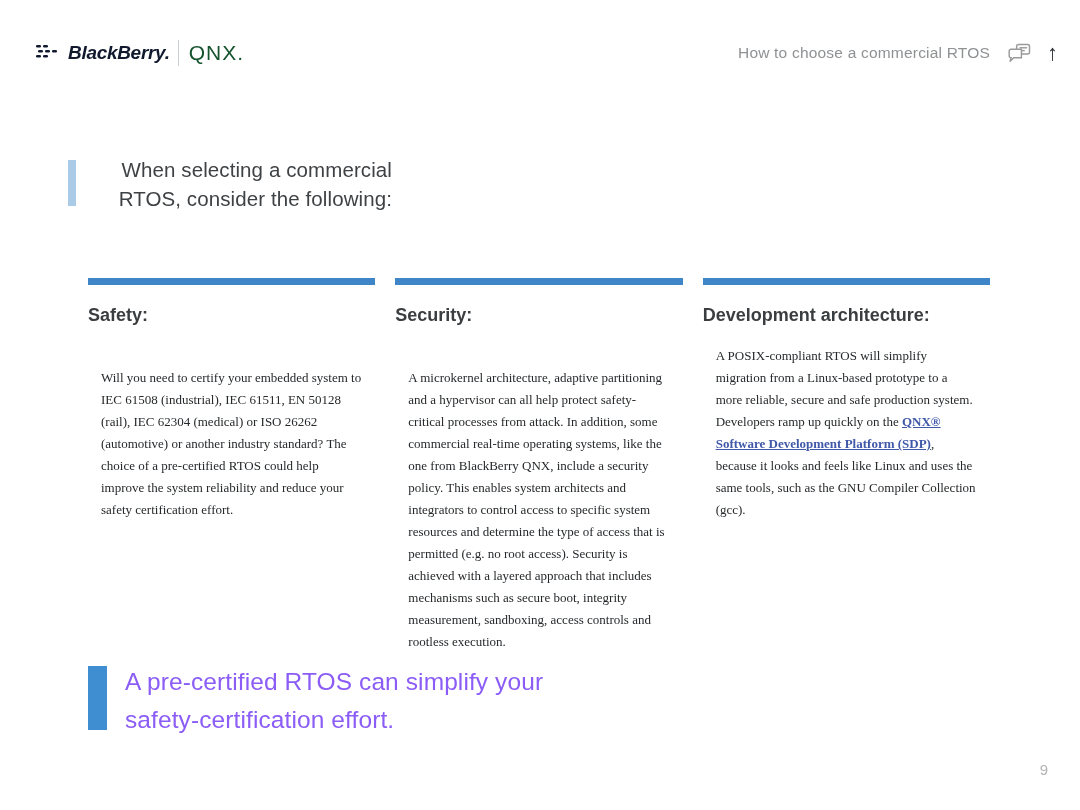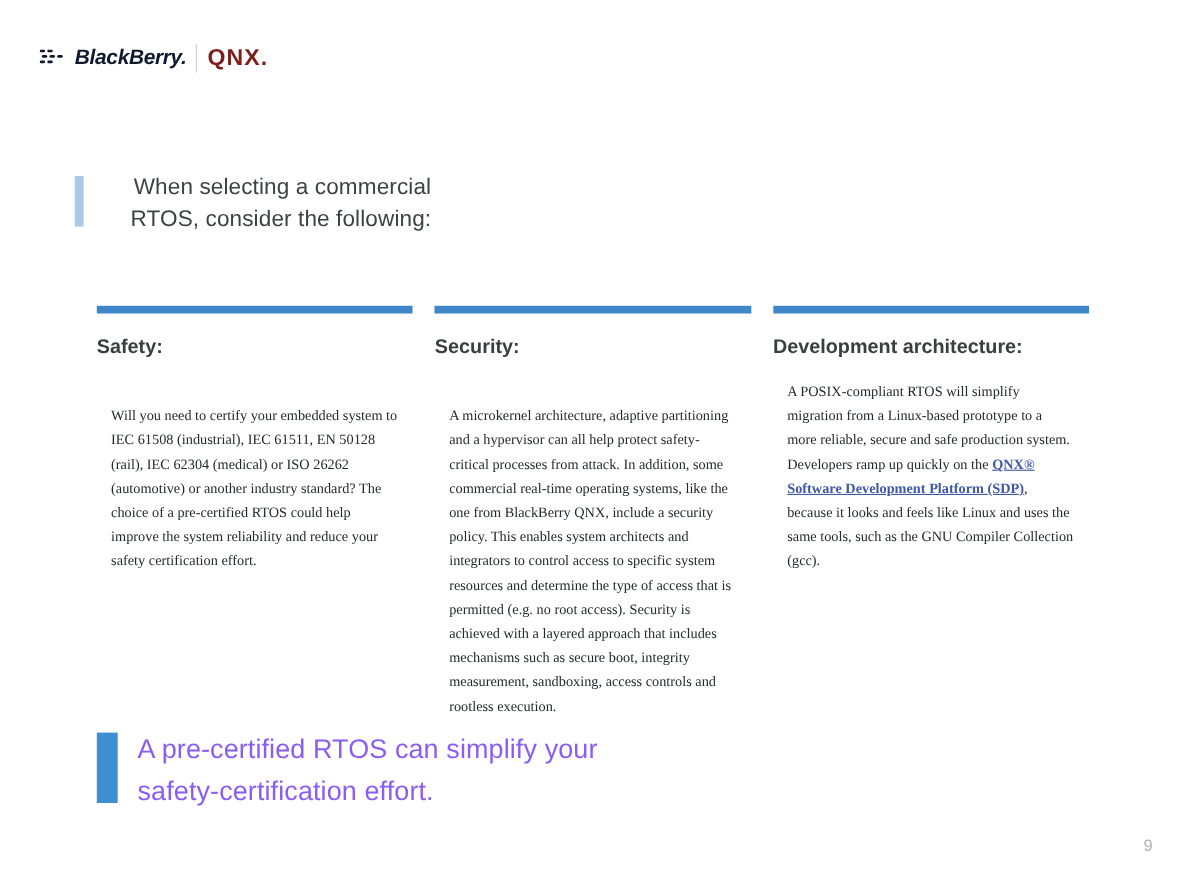--- a/index.html
+++ b/index.html
@@ -19,21 +19,21 @@
   .logo{display:flex;align-items:center;}
   .logo .dots{margin-right:6px;display:block;}
   .logo .bb{
     font-size:19px;font-weight:bold;font-style:italic;
     color:#10192e;letter-spacing:-0.3px;
   }
   .logo .logo-divider{
     width:1px;height:26px;background:#c9cdd4;margin:0 10px 0 8px;
   }
   .logo .qnx{
-    font-size:21px;font-weight:bold;color:#7f1d1d;letter-spacing:1px;
+    font-size:21px;font-weight:normal;color:#14532d;letter-spacing:1px;
   }
   .doc-meta{display:flex;align-items:center;}
   .doc-title{
     font-size:15.5px;color:#8f9193;letter-spacing:0.2px;margin-right:18px;
   }
   .comment-btn{display:flex;align-items:center;margin-right:16px;cursor:pointer;}
   .up-arrow{
     font-size:22px;color:#2f3235;font-weight:bold;cursor:pointer;line-height:1;
   }
 
@@ -109,20 +109,34 @@
           <rect x="16" y="5" width="5" height="2.6" rx="1.3"></rect>
           <rect x="0" y="10" width="5" height="2.6" rx="1.3"></rect>
           <rect x="7" y="10" width="5" height="2.6" rx="1.3"></rect>
         </g>
       </svg>
       <span class="bb">BlackBerry.</span>
       <span class="logo-divider"></span>
       <span class="qnx">QNX.</span>
     </div>
 
+    <div class="doc-meta">
+      <span class="doc-title">How to choose a commercial RTOS</span>
+      <span class="comment-btn">
+        <svg width="23" height="21" viewBox="0 0 24 22" aria-hidden="true">
+          <g fill="none" stroke="#9a9a9a" stroke-width="1.5">
+            <rect x="9" y="1.5" width="13.5" height="10" rx="2"></rect>
+            <line x1="12" y1="5" x2="20" y2="5"></line>
+            <line x1="12" y1="8" x2="17.5" y2="8"></line>
+            <path d="M6 6.5 h8 v9 h-8 l-4 4 l1.2-4 H3 a1.8 1.8 0 0 1-1.8-1.8 v-5.4 A1.8 1.8 0 0 1 3 6.5 H6 z" fill="#ffffff"></path>
+          </g>
+        </svg>
+      </span>
+      <span class="up-arrow">↑</span>
+    </div>
   </header>
 
   <section class="intro">
     <div class="intro-bar"></div>
     <h1>When selecting a commercial RTOS, consider the following:</h1>
   </section>
 
   <section class="columns">
 
     <div class="col">

